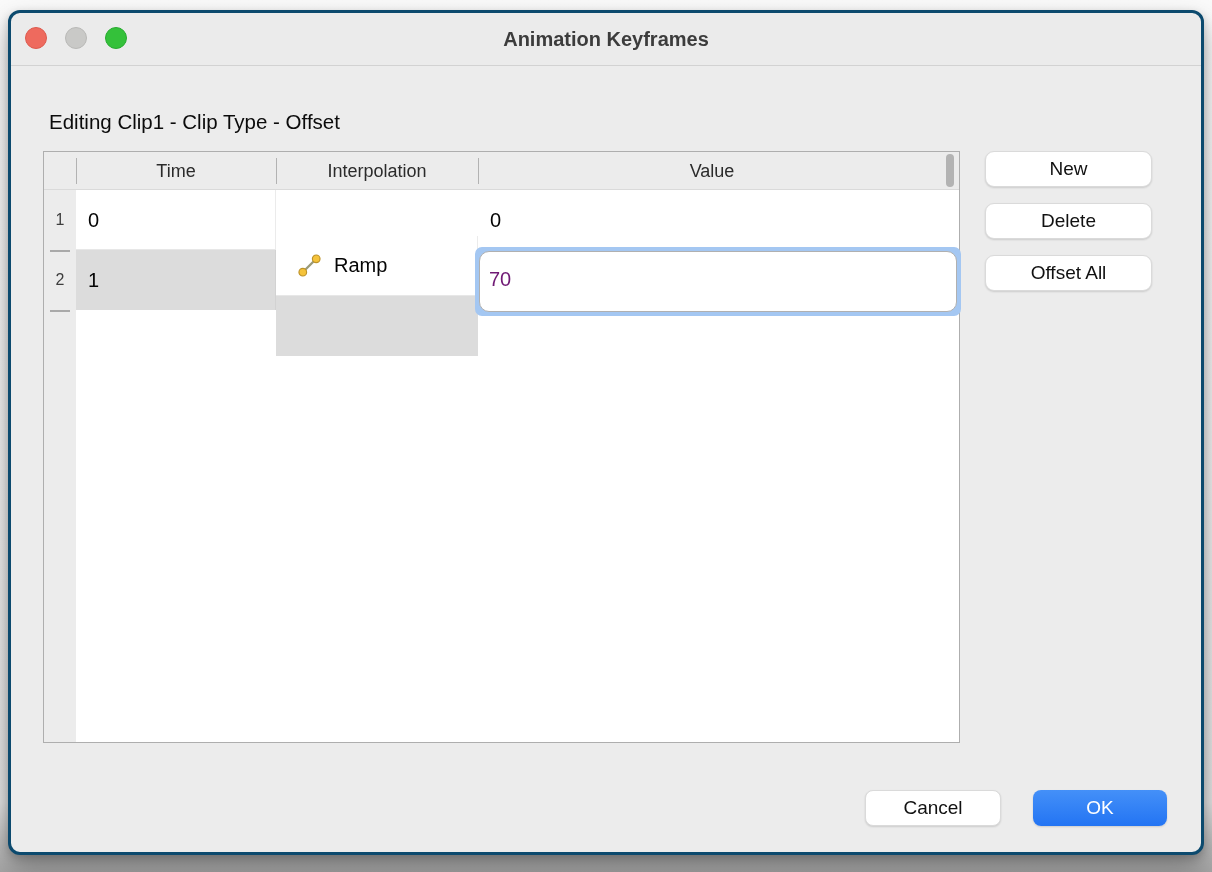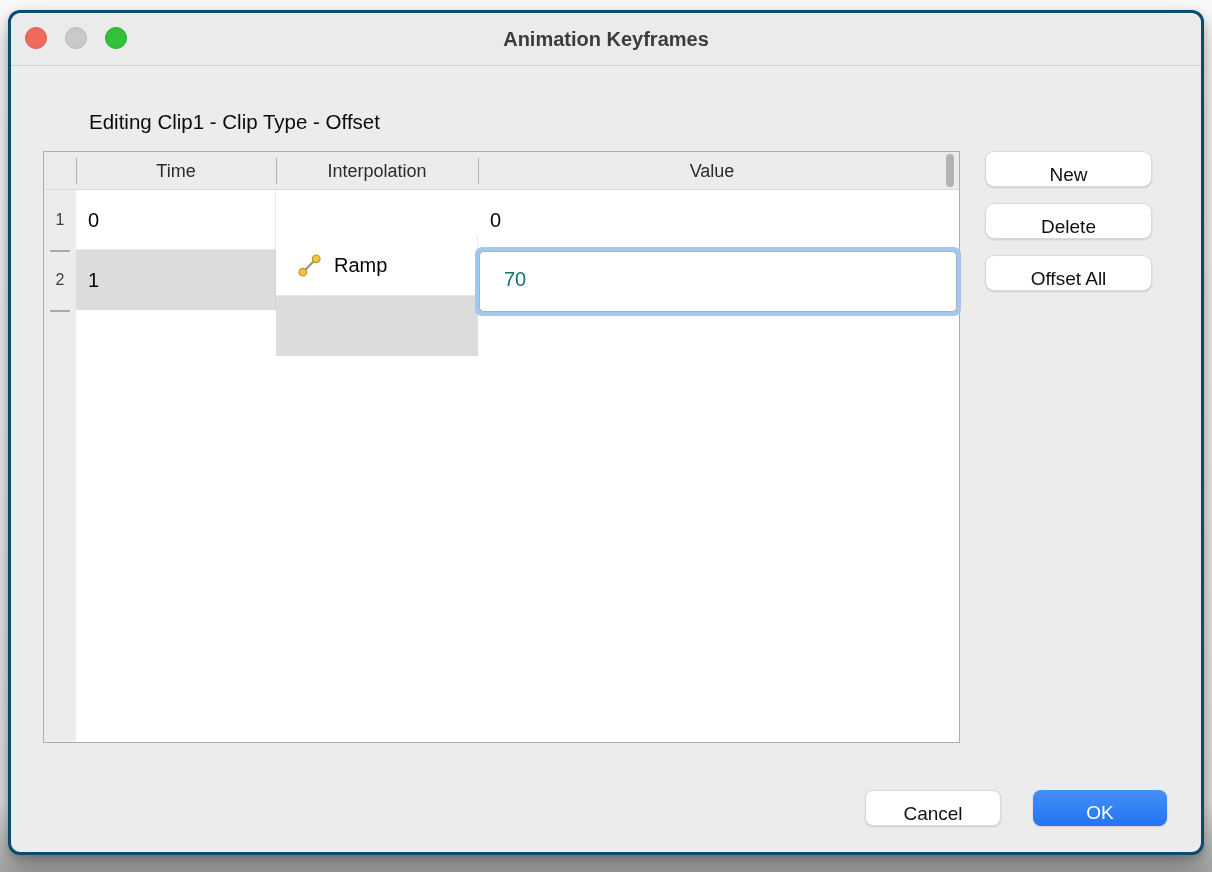--- a/index.html
+++ b/index.html
@@ -19,21 +19,21 @@
     position:absolute;left:0;top:0;right:0;height:52px;
     border-bottom:1px solid #d2d2d2;border-radius:12px 12px 0 0;
     display:flex;align-items:center;justify-content:center;background:#ebebeb;
   }
   .title{font-size:20px;font-weight:bold;color:#3c3c3c;}
   .tl{position:absolute;top:14px;width:22px;height:22px;border-radius:50%;box-sizing:border-box;cursor:default;}
   .tl.red{left:14px;background:#ee6a5e;border:1px solid #dd5a4e;}
   .tl.gray{left:54px;background:#c9c9c7;border:1px solid #b9b9b7;}
   .tl.green{left:94px;background:#34c13a;border:1px solid #27ab30;}
   
-  .editing-label{position:absolute;left:38px;top:97px;font-size:20.5px;color:#0b0b0b;margin-left:40px;}
+  .editing-label{position:absolute;left:38px;top:97px;font-size:20.5px;color:#0b0b0b;}
   
   .table{
     position:absolute;left:32px;top:138px;width:917px;height:592px;
     background:#ffffff;border:1px solid #aeaeae;box-sizing:border-box;
   }
   .gutter{position:absolute;left:0;top:0;width:32px;height:100%;background:#ececec;}
   .theader{position:absolute;left:0;top:0;right:0;height:38px;background:#ececec;border-bottom:1px solid #dadada;box-sizing:border-box;}
   .hsep{position:absolute;top:6px;width:1px;height:26px;background:#b2b2b2;}
   .hsep.s1{left:32px}.hsep.s2{left:232px}.hsep.s3{left:434px}
   .hlabel{position:absolute;top:0;height:38px;line-height:38px;text-align:center;font-size:18px;color:#2b2b2b;}
@@ -54,31 +54,31 @@
   .gdash{position:absolute;left:6px;width:20px;height:2px;background:#a9a9a9;}
   .gdash.d1{top:98px}.gdash.d2{top:158px}
   .ramp-icon{margin-left:22px;margin-right:13px;flex:0 0 auto;}
   
   .focus-ring{
     position:absolute;left:431px;top:95px;width:486px;height:69px;
     border:4px solid #a4c7f2;border-radius:7px;background:#a4c7f2;box-sizing:border-box;
   }
   .focus-ring input{
     width:100%;height:100%;box-sizing:border-box;display:block;
-    border:1px solid #b0b0b0;border-radius:5px;background:#fff;
+    border:1px solid #b0b0b0;border-radius:10px;background:#fff;
     font-family:"Liberation Sans","DejaVu Sans",sans-serif;
-    font-size:20px;color:#0f766e;padding:0 0 4px 24px;outline:none;
+    font-size:20px;color:#701a75;padding:0 0 4px 9px;outline:none;
   }
   
   .btn{
     position:absolute;height:36px;box-sizing:border-box;
     background:#ffffff;border:1px solid #dadada;border-radius:8px;
     font-family:"Liberation Sans","DejaVu Sans",sans-serif;
     font-size:19px;color:#111;text-align:center;
-    box-shadow:0 1px 2px rgba(0,0,0,.14);cursor:default;padding:12px;
+    box-shadow:0 1px 2px rgba(0,0,0,.14);cursor:default;padding:6px;
   }
   .side{left:974px;width:167px;border-radius:9px;}
   .side.new{top:138px}.side.del{top:190px}.side.delall{top:242px}
   .btn.cancel{left:854px;top:777px;width:136px;}
   .btn.ok{
     left:1022px;top:777px;width:134px;border:none;color:#ffffff;
     background:linear-gradient(180deg,#4490f8 0%,#2374f3 100%);
   }
 </style>
 </head>

